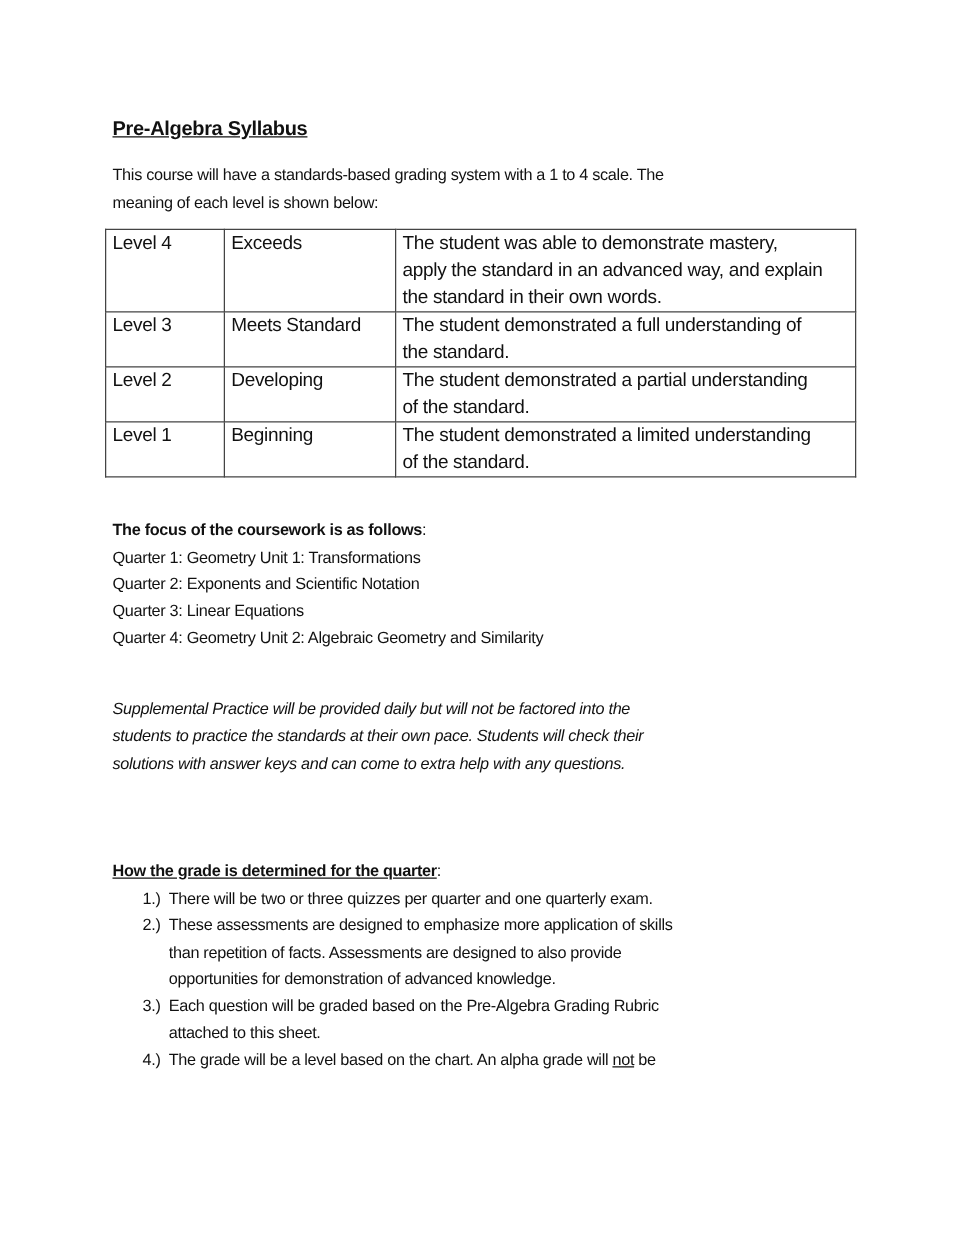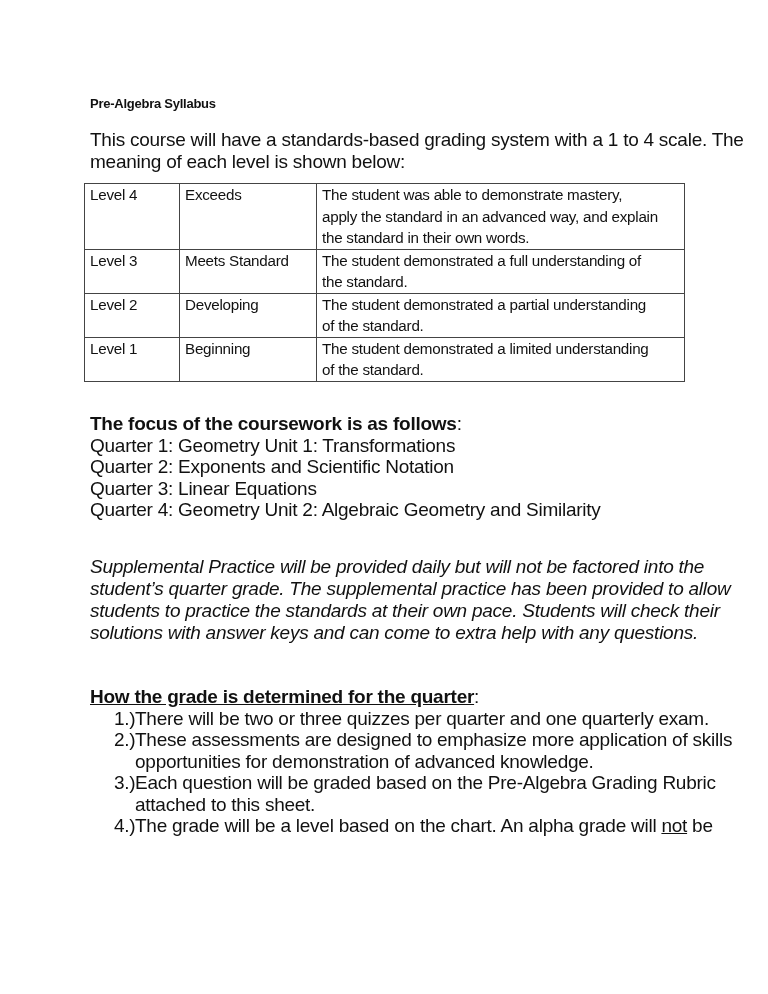--- a/index.html
+++ b/index.html
@@ -1,20 +1,20 @@
 <!DOCTYPE html>
 <html><head>
 <meta charset="utf-8">
 <style>
   html, body { margin:0; padding:0; background:#ffffff; }
   body { width:768px; height:994px; position:relative; overflow:hidden;
          font-family:"Liberation Sans", sans-serif; color:#111; }
   .page { position:absolute; left:0; top:0; width:768px; height:994px; }
-  .txt { position:absolute; font-size:19px; line-height:21.5px; white-space:nowrap; letter-spacing:-0.25px; }
-  .title { left:90px; top:93px; font-weight:bold; font-size:13px; }
+  .txt { position:absolute; font-size:13px; line-height:21.5px; white-space:nowrap; letter-spacing:-0.25px; }
+  .title { left:90px; top:93px; font-weight:bold; text-decoration:underline; font-size:16px; }
   .intro { left:90px; top:129px; line-height:22px; }
   table.levels { position:absolute; left:84px; top:183px; width:601px; border-collapse:collapse; }
   table.levels td { border:1.3px solid #444; vertical-align:top; font-size:15.2px; line-height:21.5px;
                     padding:0 12px 0 5px; letter-spacing:-0.25px; }
   td.c1 { width:77px; }
   td.c2 { width:119px; white-space:nowrap; }
   .focus { left:90px; top:413px; }
   .focus .h { font-weight:bold; }
   .supp { left:90px; top:556px;font-style:italic; }
   .supp div { height:22px; }
@@ -78,37 +78,37 @@
   <div class="txt focus">
     <div><span class="h">The focus of the coursework is as follows</span><span>:</span></div>
     <div>Quarter 1:  Geometry Unit 1:  Transformations</div>
     <div>Quarter 2:  Exponents and Scientific Notation</div>
     <div>Quarter 3:  Linear Equations</div>
     <div>Quarter 4:  Geometry Unit 2:  Algebraic Geometry and Similarity</div>
   </div>
 
   <div class="txt supp">
     <div>Supplemental Practice will be provided daily but will not be factored into the</div>
-    <div>student’s quarter grade.  The supplemental practice has been provided to allow</div>
     <div>students to practice the standards at their own pace.  Students will check their</div>
     <div>solutions with answer keys and can come to extra help with any questions.</div>
   </div>
 
   <div class="txt grade">
     <div><span class="h">How the grade is determined for the quarter</span><span>:</span></div>
 
     <div class="li">
       <span class="num">1.)</span>
       <span> There will be two or three quizzes per quarter and one quarterly exam.</span>
     </div>
 
     <div class="li">
       <span class="num">2.)</span>
       <span> These assessments are designed to emphasize more application of skills</span>
     </div>
+    <div class="cont">than repetition of facts.  Assessments are designed to also provide</div>
     <div class="cont">opportunities for demonstration of advanced knowledge.</div>
 
     <div class="li">
       <span class="num">3.)</span>
       <span> Each question will be graded based on the  Pre-Algebra Grading Rubric</span>
     </div>
     <div class="cont">attached to this sheet.</div>
 
     <div class="li">
       <span class="num">4.)</span>

